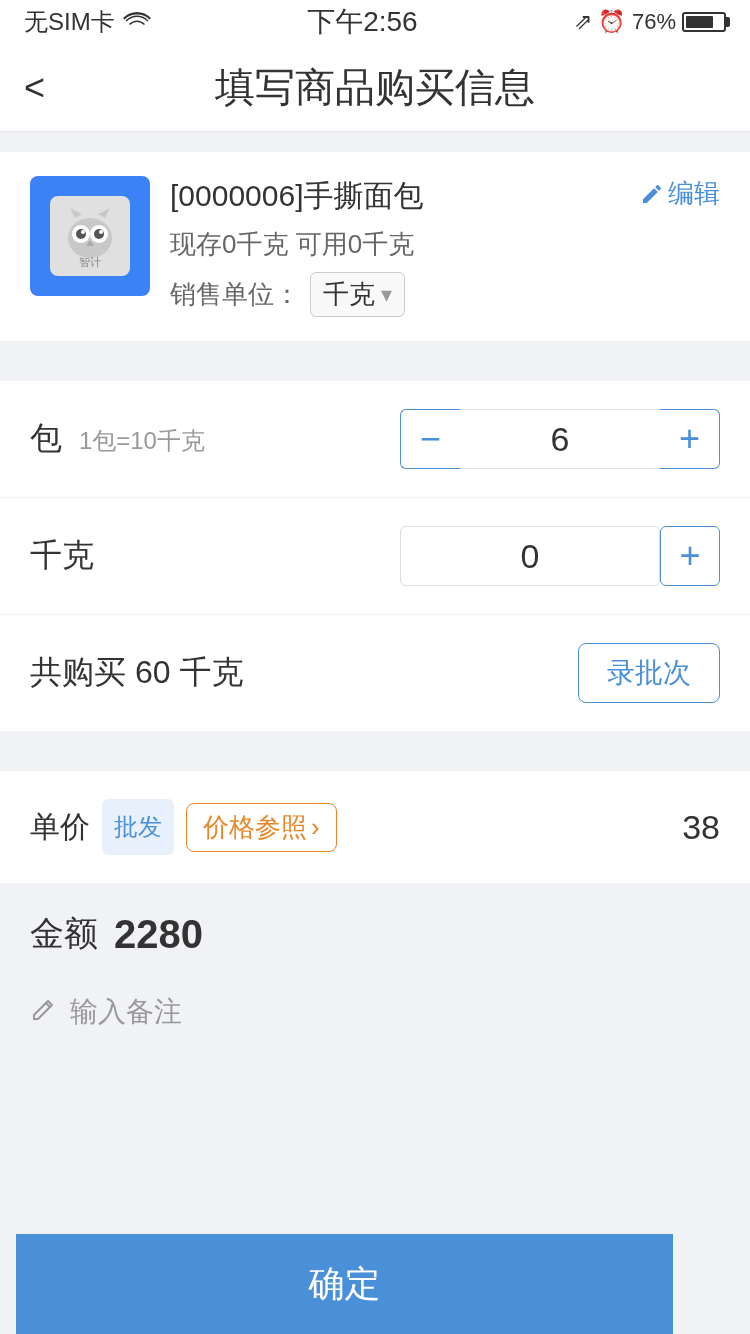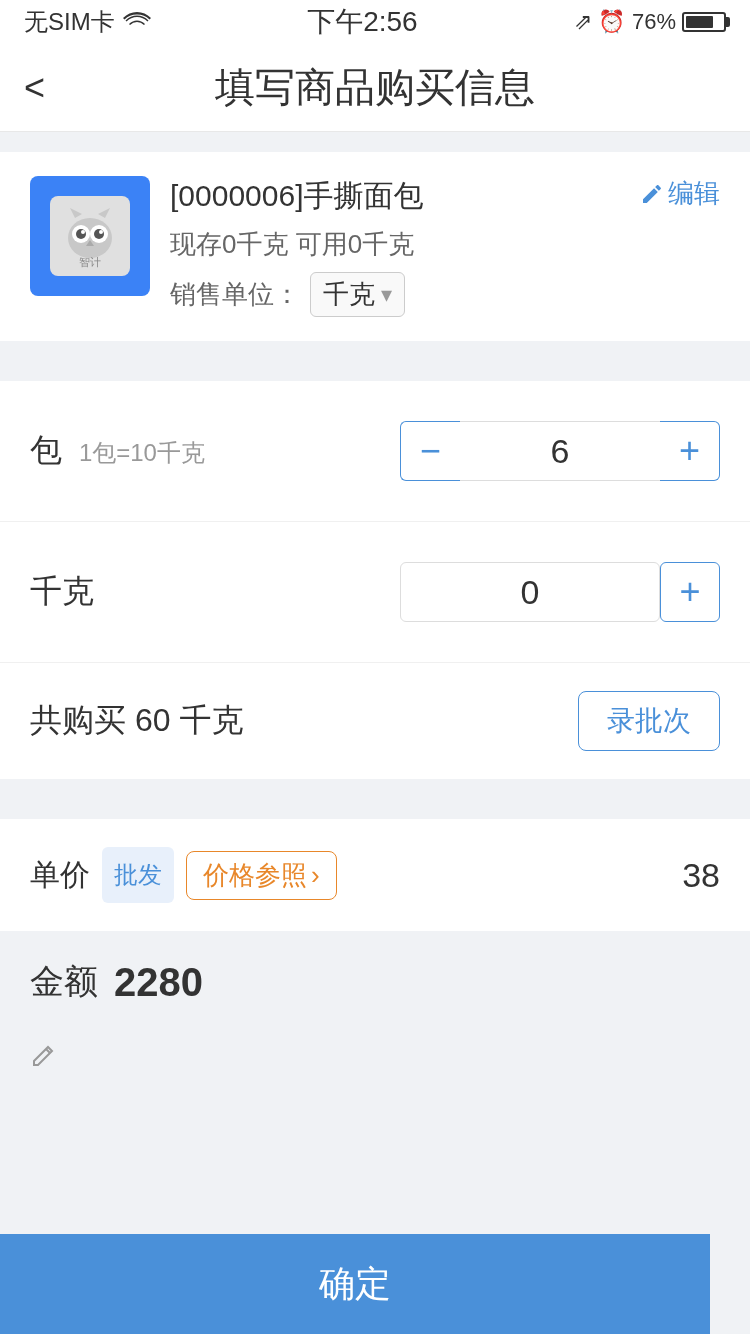--- a/index.html
+++ b/index.html
@@ -140,21 +140,21 @@
     .product-card-wrap { position: relative; }
 
     
     .quantity-section {
       background: #fff;
       margin-top: 20px;
     }
     .quantity-row {
       display: flex;
       align-items: center;
-      padding: 40px 30px;
+      padding: 28px 30px;
       border-bottom: 1px solid #f0f0f0;
     }
     .quantity-label {
       font-size: 32px;
       color: #333;
       width: 180px;
     }
     .quantity-hint {
       font-size: 24px;
       color: #999;
@@ -298,22 +298,22 @@
     }
     .remark-text {
       font-size: 28px;
       color: #999;
     }
 
     
     .confirm-btn {
       position: fixed;
       bottom: 0;
-      left: 0;
-      width: 710px;
+      left: 16px;
+      width: 657px;
       height: 100px;
       background: #4a90d9;
       color: #fff;
       font-size: 36px;
       border: none;
       cursor: pointer;
       display: flex;
       align-items: center;
       justify-content: center;
     }
@@ -448,18 +448,19 @@
     <span class="amount-label">金额</span>
     <span class="amount-value">2280</span>
   </div>
   <div class="remark-row">
     <span class="remark-icon">
       <svg width="28" height="28" viewBox="0 0 28 28">
         <path d="M4 20 L18 6 L22 10 L8 24 L4 24 Z" fill="none" stroke="#999" stroke-width="2"></path>
         <path d="M16 8 L20 12" stroke="#999" stroke-width="2"></path>
       </svg>
     </span>
+    <span class="remark-text">输入备注</span>
   </div>
 </div>
 
 <div style="height: 120px;"></div>
 
 <button class="confirm-btn">确定</button>
 
 </body></html>

